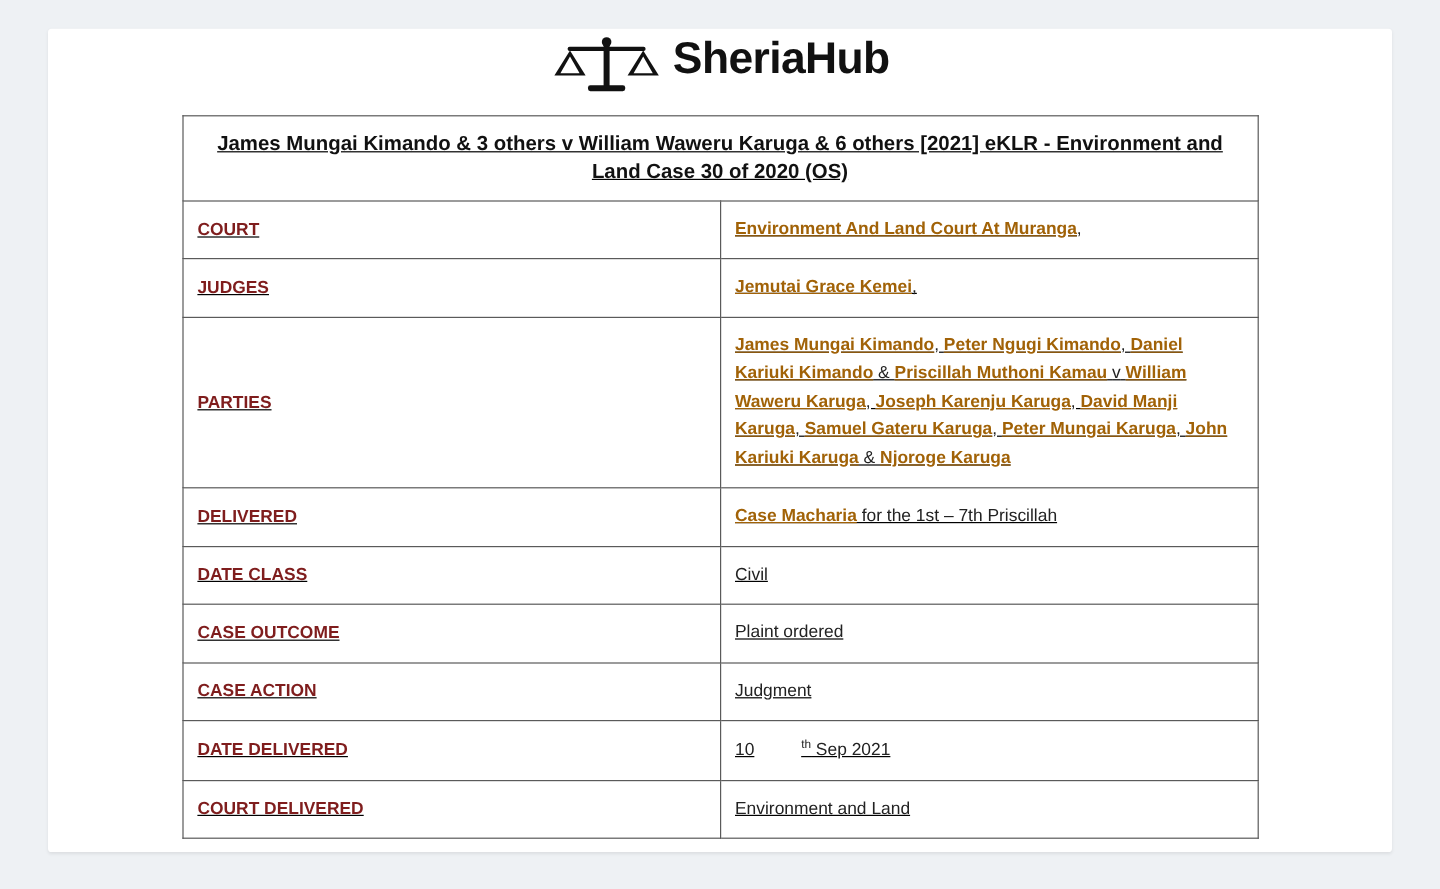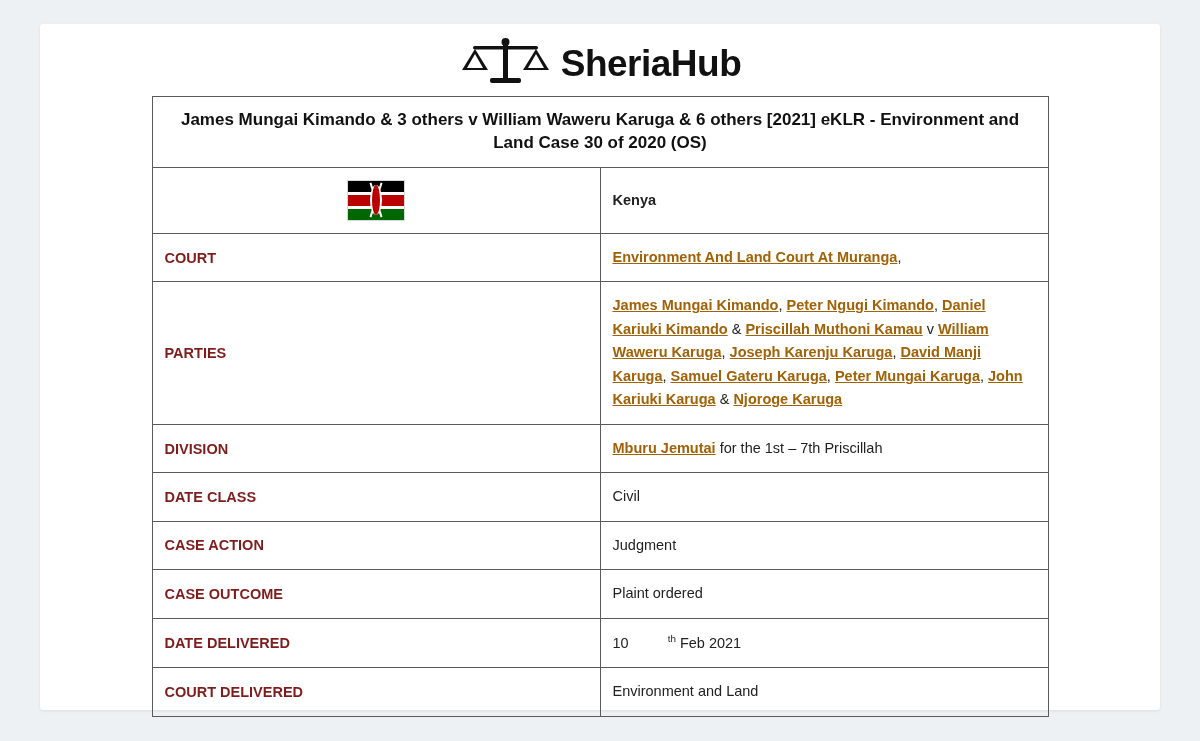--- a/index.html
+++ b/index.html
@@ -16,39 +16,40 @@
     left: 40px;
     top: 24px;
     width: 1120px;
     height: 686px;
     background: #ffffff;
     border-radius: 3px;
     box-shadow: 0 1px 3px rgba(0,0,0,0.08);
   }
   .brand {
     display: flex;
-    align-items: center;
+    align-items: flex-start;
     justify-content: center;
     gap: 8px;
     height: 72px;
     padding-top: 6px;
   }
   .brand-logo { display: block; }
   .brand-name {
     font-size: 37px;
     font-weight: bold;
     color: #111111;
     letter-spacing: -0.5px;
     line-height: 1;
   }
   .case-table {
     width: 897px;
     margin: 0 auto;
     border-collapse: collapse;
     table-layout: fixed;
+    text-decoration: underline;
   }
   .case-table td {
     border: 1px solid #5a5a5a;
     vertical-align: middle;
     padding: 12px 12px;
   }
   .title-cell {
     text-align: center;
     font-size: 17px;
     font-weight: bold;
@@ -144,70 +145,59 @@
     </span>
     <span class="brand-name">SheriaHub</span>
   </div>
 
   <table class="case-table">
     <tbody>
       <tr>
         <td class="title-cell" colspan="2">James Mungai Kimando &amp; 3 others v William Waweru Karuga &amp; 6 others [2021] eKLR - Environment and Land Case 30 of 2020 (OS)</td>
       </tr>
 
-      <tr>
-        <td class="flag-cell">
-          <span class="flag">
-            <span class="band b1"></span>
-            <span class="band b2"></span>
-            <span class="band b3"></span>
-            <span class="band b4"></span>
-            <span class="band b5"></span>
-            <span class="spear l"></span>
-            <span class="spear r"></span>
-            <span class="shield"></span>
-          </span>
-        </td>
-        <td class="value-cell" style="font-weight:bold;">Kenya</td>
-      </tr>
 
       <tr>
         <td class="label-cell">COURT</td>
         <td class="value-cell"><a class="ref" href="#">Environment And Land Court At Muranga</a><span class="plain">,</span></td>
       </tr>
 
+      <tr>
+        <td class="label-cell">JUDGES</td>
+        <td class="value-cell"><a class="ref" href="#">Jemutai Grace Kemei</a><span class="plain">,</span></td>
+      </tr>
 
       <tr>
         <td class="label-cell">PARTIES</td>
         <td class="value-cell"><a class="ref" href="#">James Mungai Kimando</a><span class="plain">, </span><a class="ref" href="#">Peter Ngugi Kimando</a><span class="plain">, </span><a class="ref" href="#">Daniel Kariuki Kimando</a><span class="plain"> &amp; </span><a class="ref" href="#">Priscillah Muthoni Kamau</a><span class="plain"> </span><span class="plain">v</span><span class="plain"> </span><a class="ref" href="#">William Waweru Karuga</a><span class="plain">, </span><a class="ref" href="#">Joseph Karenju Karuga</a><span class="plain">, </span><a class="ref" href="#">David Manji Karuga</a><span class="plain">, </span><a class="ref" href="#">Samuel Gateru Karuga</a><span class="plain">, </span><a class="ref" href="#">Peter Mungai Karuga</a><span class="plain">, </span><a class="ref" href="#">John Kariuki Karuga</a><span class="plain"> &amp; </span><a class="ref" href="#">Njoroge Karuga</a></td>
       </tr>
 
       <tr>
-        <td class="label-cell">DIVISION</td>
-        <td class="value-cell"><a class="ref" href="#">Mburu Jemutai</a><span class="plain"> for the 1st – 7th Priscillah</span></td>
+        <td class="label-cell">DELIVERED</td>
+        <td class="value-cell"><a class="ref" href="#">Case Macharia</a><span class="plain"> for the 1st – 7th Priscillah</span></td>
       </tr>
 
       <tr>
         <td class="label-cell">DATE CLASS</td>
         <td class="value-cell">Civil</td>
       </tr>
 
       <tr>
+        <td class="label-cell">CASE OUTCOME</td>
+        <td class="value-cell">Plaint ordered</td>
+      </tr>
+
+      <tr>
         <td class="label-cell">CASE ACTION</td>
         <td class="value-cell">Judgment</td>
       </tr>
 
       <tr>
-        <td class="label-cell">CASE OUTCOME</td>
-        <td class="value-cell">Plaint ordered</td>
-      </tr>
-
-      <tr>
         <td class="label-cell">DATE DELIVERED</td>
-        <td class="value-cell"><span>10</span><sup>th</sup><span> Feb 2021</span></td>
+        <td class="value-cell"><span>10</span><sup>th</sup><span> Sep 2021</span></td>
       </tr>
 
       <tr>
         <td class="label-cell">COURT DELIVERED</td>
         <td class="value-cell">Environment and Land</td>
       </tr>
     </tbody>
   </table>
 </div>
 

